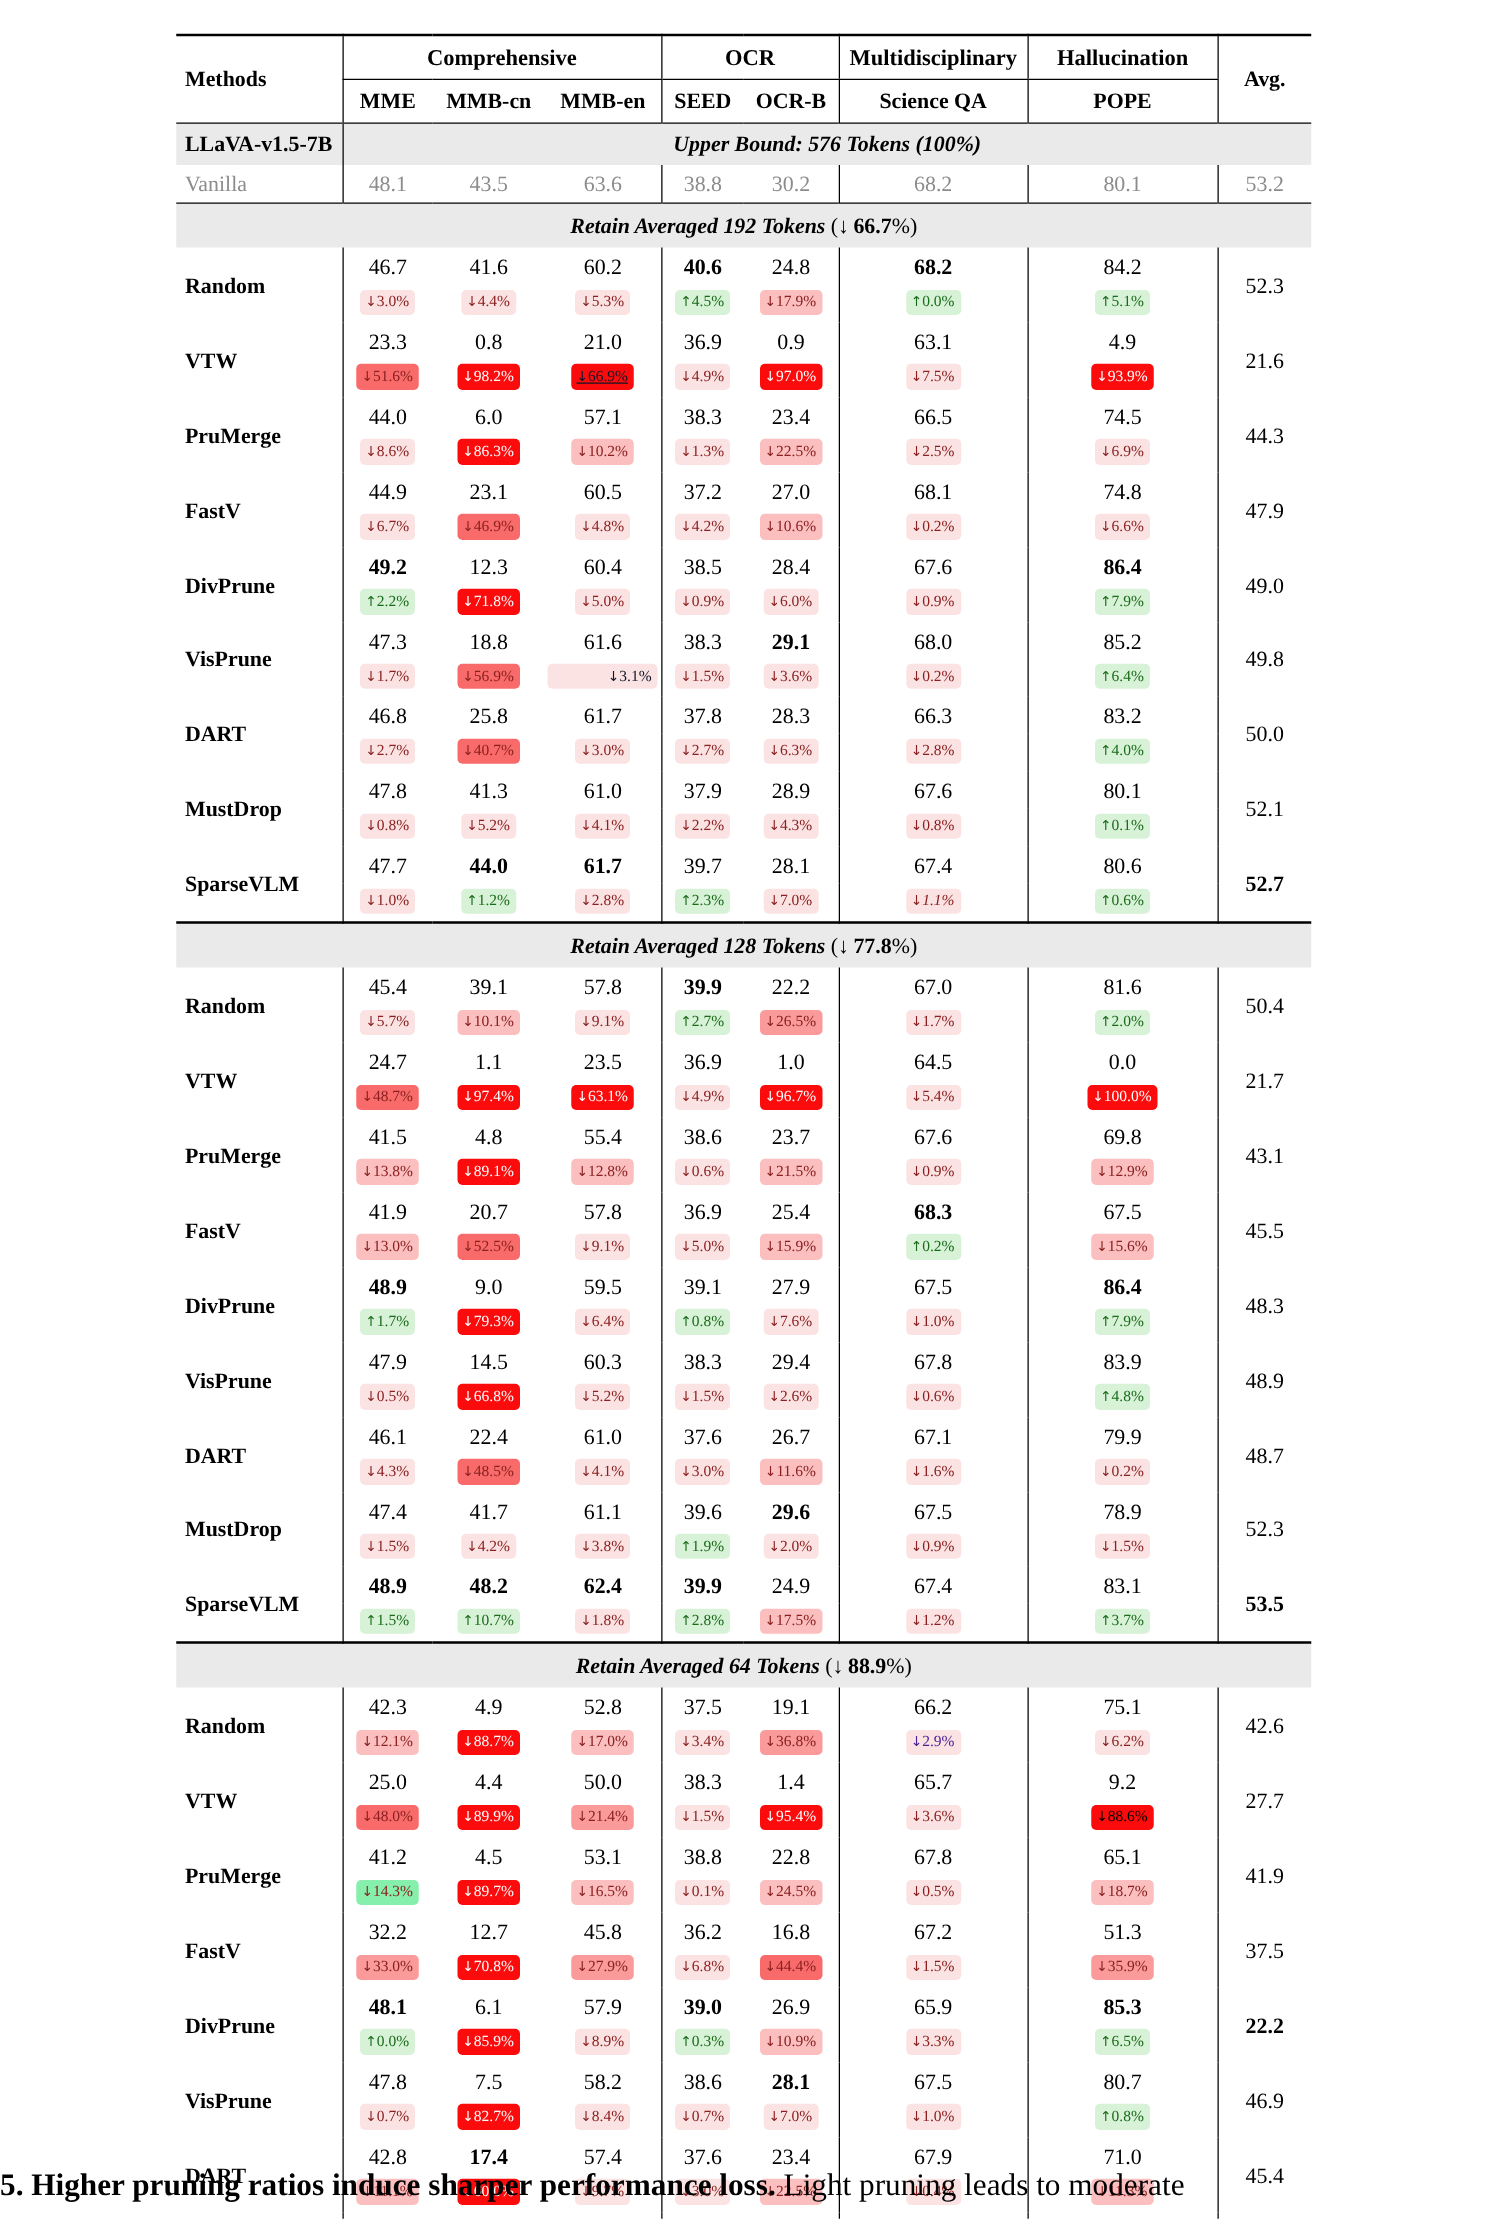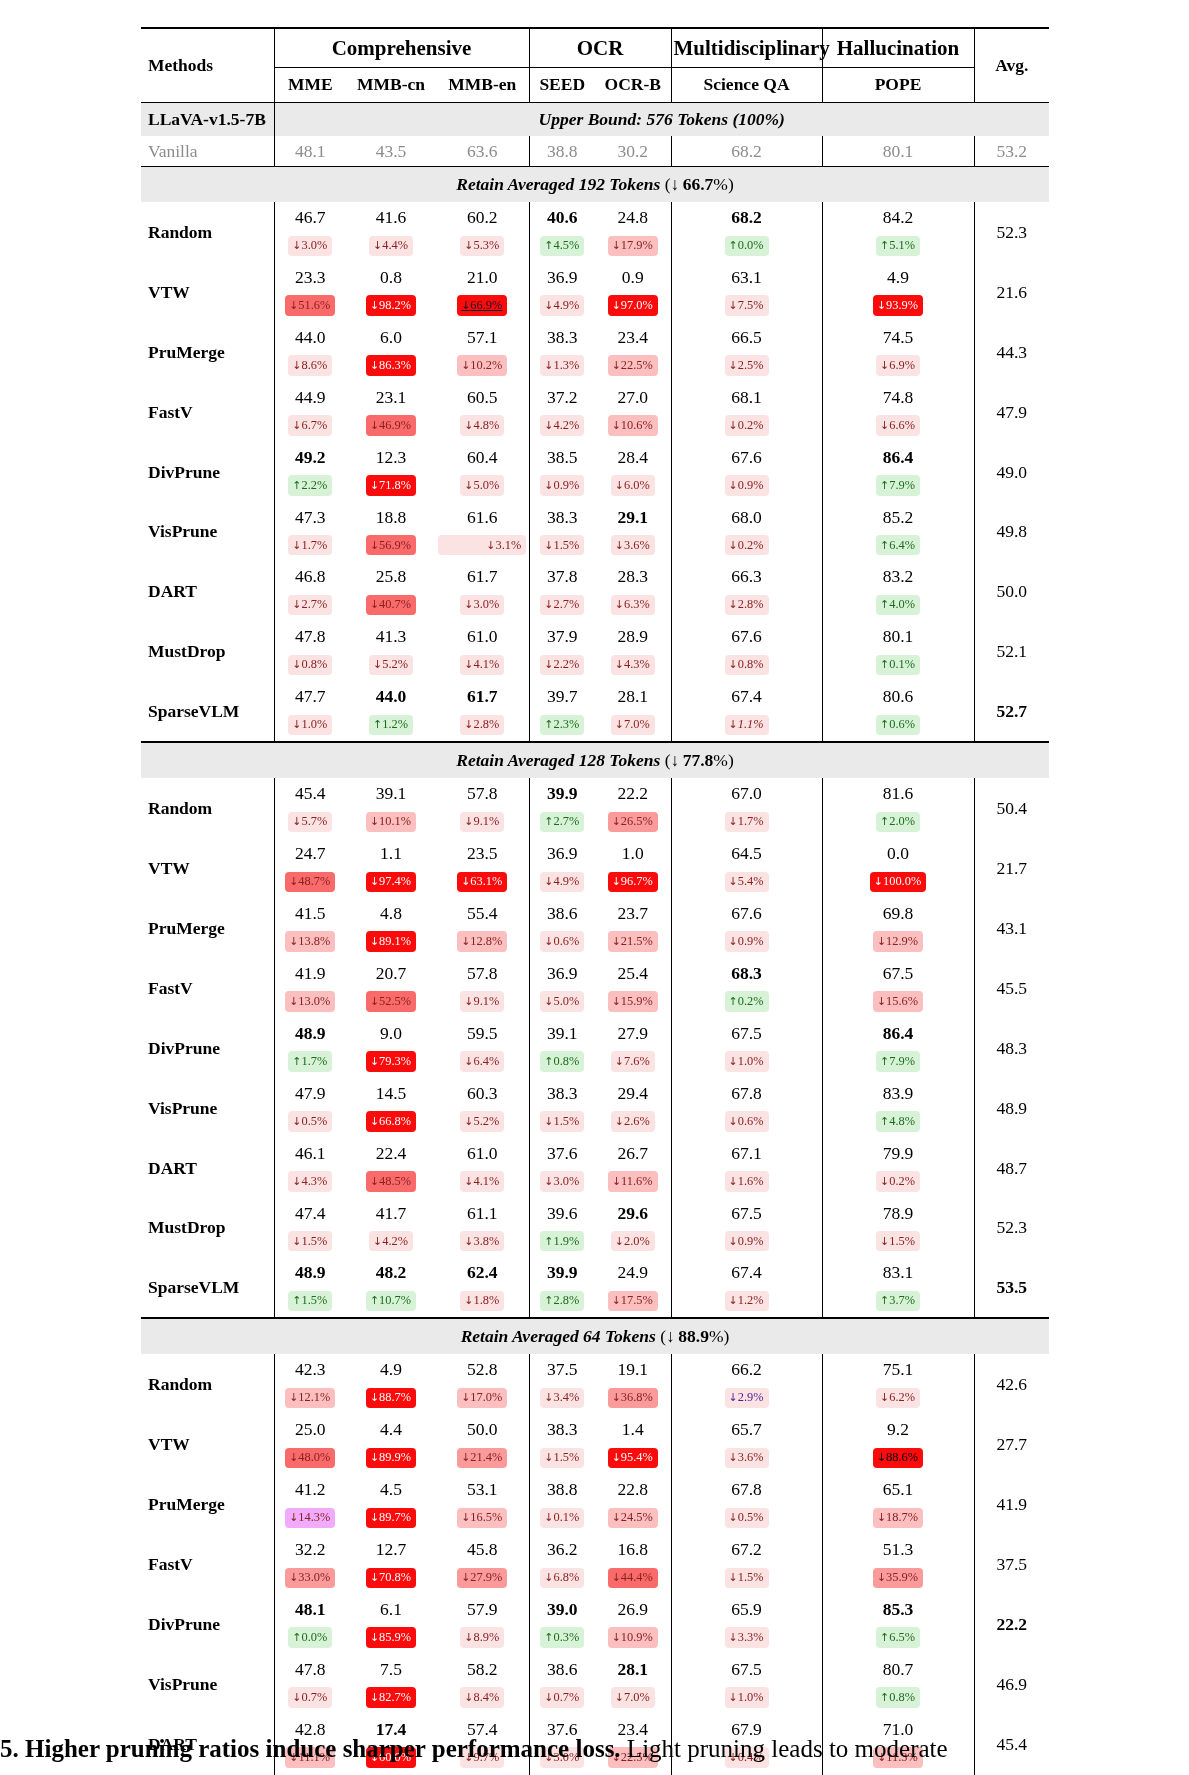--- a/index.html
+++ b/index.html
@@ -48,21 +48,21 @@
 
   td, th { padding: 0; margin: 0; }
 
   
   .vsep  { border-left: 1.1px solid #000; }
 
   
   .hdr-group {
     text-align: center;
     font-weight: bold;
-    font-size: 21px;
+    font-size: 18px;
     padding: 7px 2px 6px 2px;
     vertical-align: middle;
     white-space: nowrap;
     margin-left: 48px;
   }
   .hdr-sub {
     text-align: center;
     font-weight: bold;
     font-size: 17.5px;
     padding: 6px 2px 7px 2px;
@@ -329,21 +329,21 @@
           <td class="val">61.6</td>
           <td class="val vsep">38.3</td>
           <td class="val b">29.1</td>
           <td class="val vsep">68.0</td>
           <td class="val vsep">85.2</td>
           <td class="val vsep" rowspan="2">49.8</td>
         </tr>
         <tr>
           <td class="dcell vsep"><span class="badge" style="background:#fce3e3;color:#8a2020;"><span class="arrow">↓</span>1.7%</span></td>
           <td class="dcell"><span class="badge" style="background:#f96b6b;color:#8a2020;"><span class="arrow">↓</span>56.9%</span></td>
-          <td class="dcell"><span class="badge" style="background:#fce3e3;color:#7f1d1d;padding-left:48px;"><span class="arrow">↓</span>3.1%</span></td>
+          <td class="dcell"><span class="badge" style="background:#fce3e3;color:#0f172a;padding-left:48px;"><span class="arrow">↓</span>3.1%</span></td>
           <td class="dcell vsep"><span class="badge" style="background:#fce3e3;color:#8a2020;"><span class="arrow">↓</span>1.5%</span></td>
           <td class="dcell"><span class="badge" style="background:#fce3e3;color:#8a2020;"><span class="arrow">↓</span>3.6%</span></td>
           <td class="dcell vsep"><span class="badge" style="background:#fce3e3;color:#8a2020;"><span class="arrow">↓</span>0.2%</span></td>
           <td class="dcell vsep"><span class="badge" style="background:#d7f2d7;color:#1a6b1a;"><span class="arrow">↑</span>6.4%</span></td>
         </tr>
         <tr>
           <td class="mname" rowspan="2">DART</td>
           <td class="val vsep">46.8</td>
           <td class="val">25.8</td>
           <td class="val">61.7</td>
@@ -633,21 +633,21 @@
           <td class="val vsep">41.2</td>
           <td class="val">4.5</td>
           <td class="val">53.1</td>
           <td class="val vsep">38.8</td>
           <td class="val">22.8</td>
           <td class="val vsep">67.8</td>
           <td class="val vsep">65.1</td>
           <td class="val vsep" rowspan="2">41.9</td>
         </tr>
         <tr>
-          <td class="dcell vsep"><span class="badge" style="background:#f0abfc;color:#8a2020;"><span class="arrow">↓</span>14.3%</span></td>
+          <td class="dcell vsep"><span class="badge" style="background:#86efac;color:#8a2020;"><span class="arrow">↓</span>14.3%</span></td>
           <td class="dcell"><span class="badge" style="background:#fb0b0b;color:#ffffff;"><span class="arrow">↓</span>89.7%</span></td>
           <td class="dcell"><span class="badge" style="background:#fbbfbf;color:#8a2020;"><span class="arrow">↓</span>16.5%</span></td>
           <td class="dcell vsep"><span class="badge" style="background:#fce3e3;color:#8a2020;"><span class="arrow">↓</span>0.1%</span></td>
           <td class="dcell"><span class="badge" style="background:#fbbfbf;color:#8a2020;"><span class="arrow">↓</span>24.5%</span></td>
           <td class="dcell vsep"><span class="badge" style="background:#fce3e3;color:#8a2020;"><span class="arrow">↓</span>0.5%</span></td>
           <td class="dcell vsep"><span class="badge" style="background:#fbbfbf;color:#8a2020;"><span class="arrow">↓</span>18.7%</span></td>
         </tr>
         <tr>
           <td class="mname" rowspan="2">FastV</td>
           <td class="val vsep">32.2</td>

